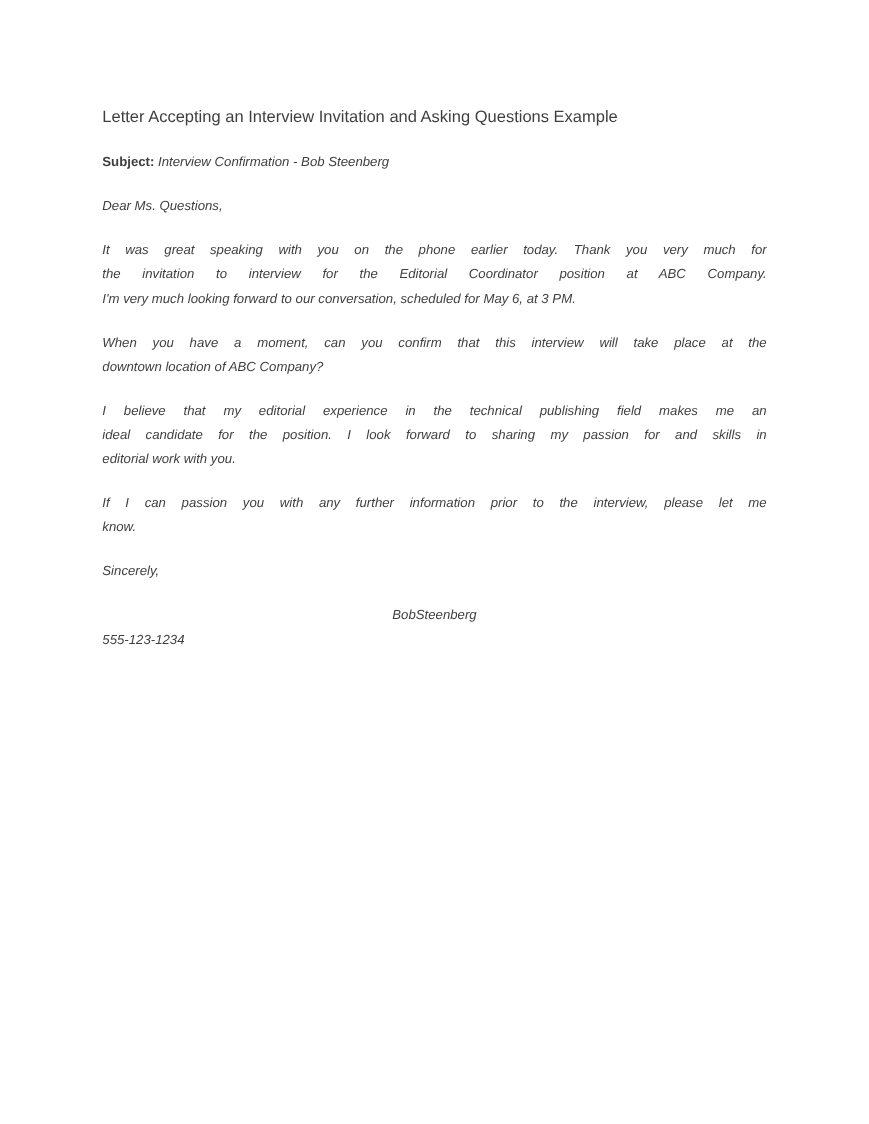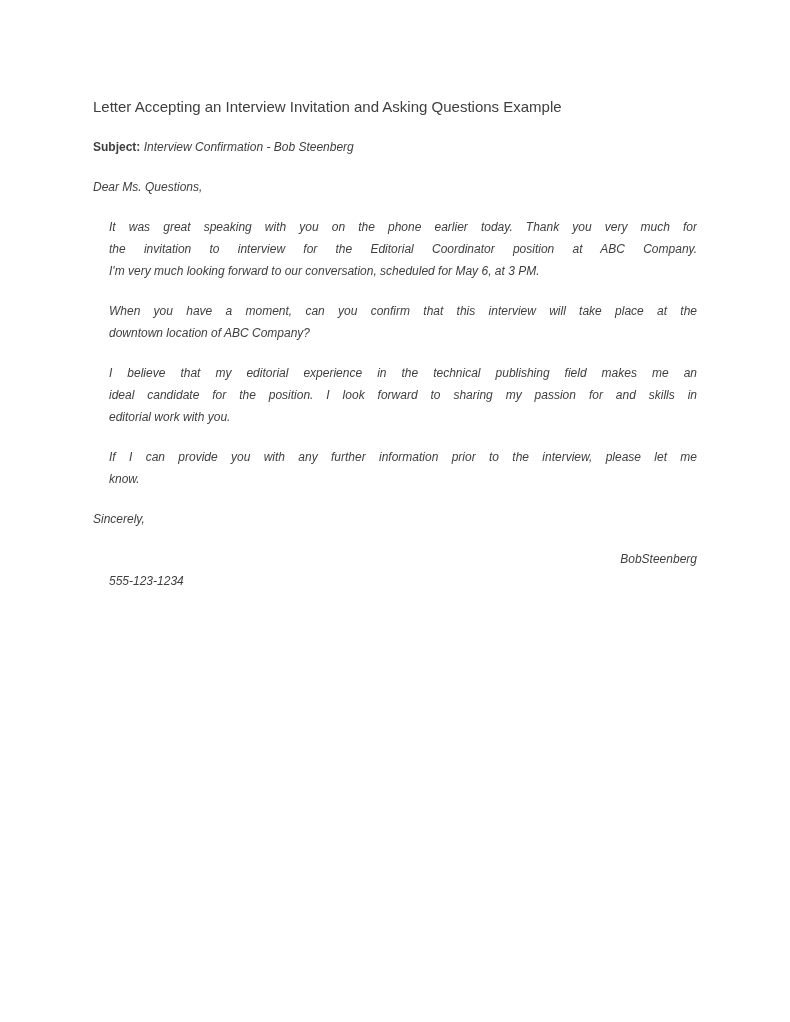--- a/index.html
+++ b/index.html
@@ -38,31 +38,30 @@
     font-weight: 700;
     font-style: normal;
   }
   .it {
     font-style: italic;
   }
   .line {
     height: 22px;
     overflow: hidden;
     white-space: nowrap;
-    margin-left: 16px;
   }
   .line.j {
     white-space: normal;
     text-align: justify;
     text-align-last: justify;
   }
   .name-line {
     height: 22px;
     display: flex;
-    justify-content: flex-end;
+    justify-content: center;
   }
 </style>
 </head>
 <body>
 
 <div class="page">
   <div class="content">
 
     <div class="block title">Letter Accepting an Interview Invitation and Asking Questions Example</div>
 
@@ -81,21 +80,21 @@
       <div class="line">downtown location of ABC Company?</div>
     </div>
 
     <div class="block it">
       <div class="line j">I believe that my editorial experience in the technical publishing field makes me an</div>
       <div class="line j">ideal candidate for the position. I look forward to sharing my passion for and skills in</div>
       <div class="line">editorial work with you.</div>
     </div>
 
     <div class="block it">
-      <div class="line j">If I can provide you with any further information prior to the interview, please let me</div>
+      <div class="line j">If I can passion you with any further information prior to the interview, please let me</div>
       <div class="line">know.</div>
     </div>
 
     <div class="block it">Sincerely,</div>
 
     <div class="block it">
       <div class="name-line">
         <span>Bob</span>
         <span>Steenberg</span>
       </div>

